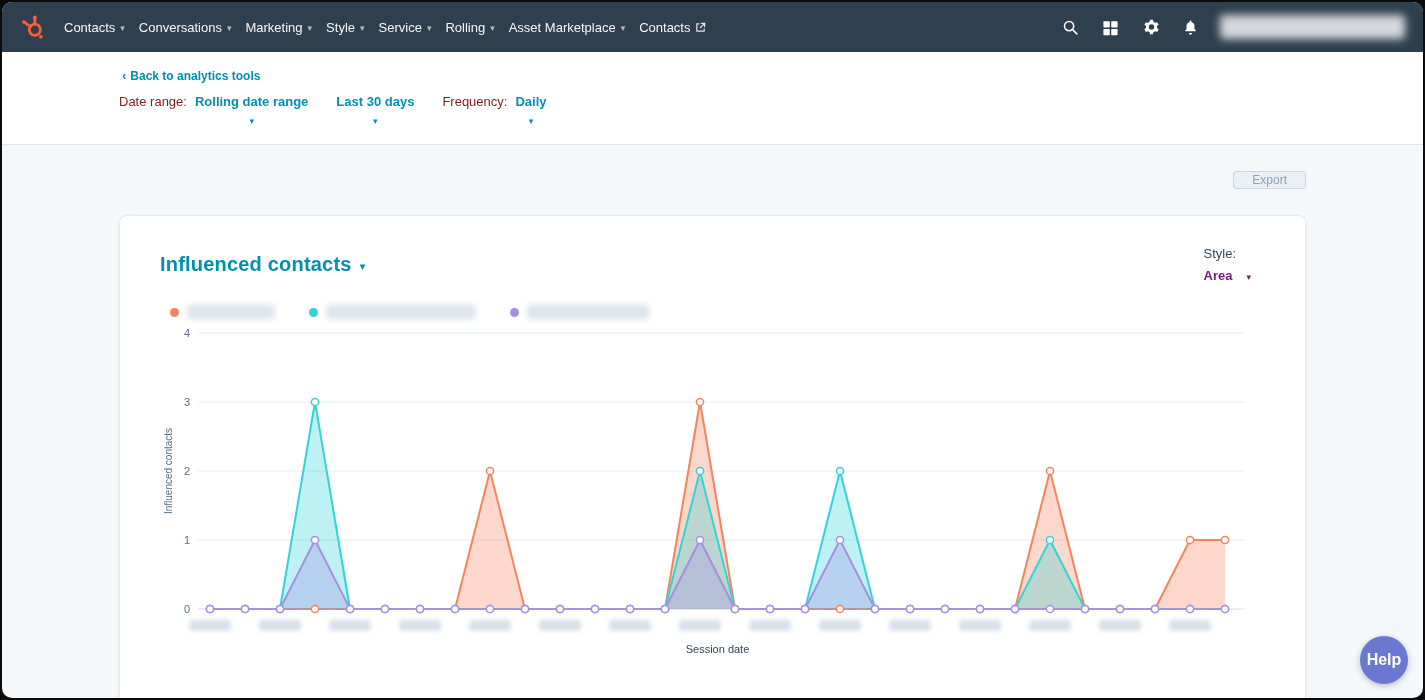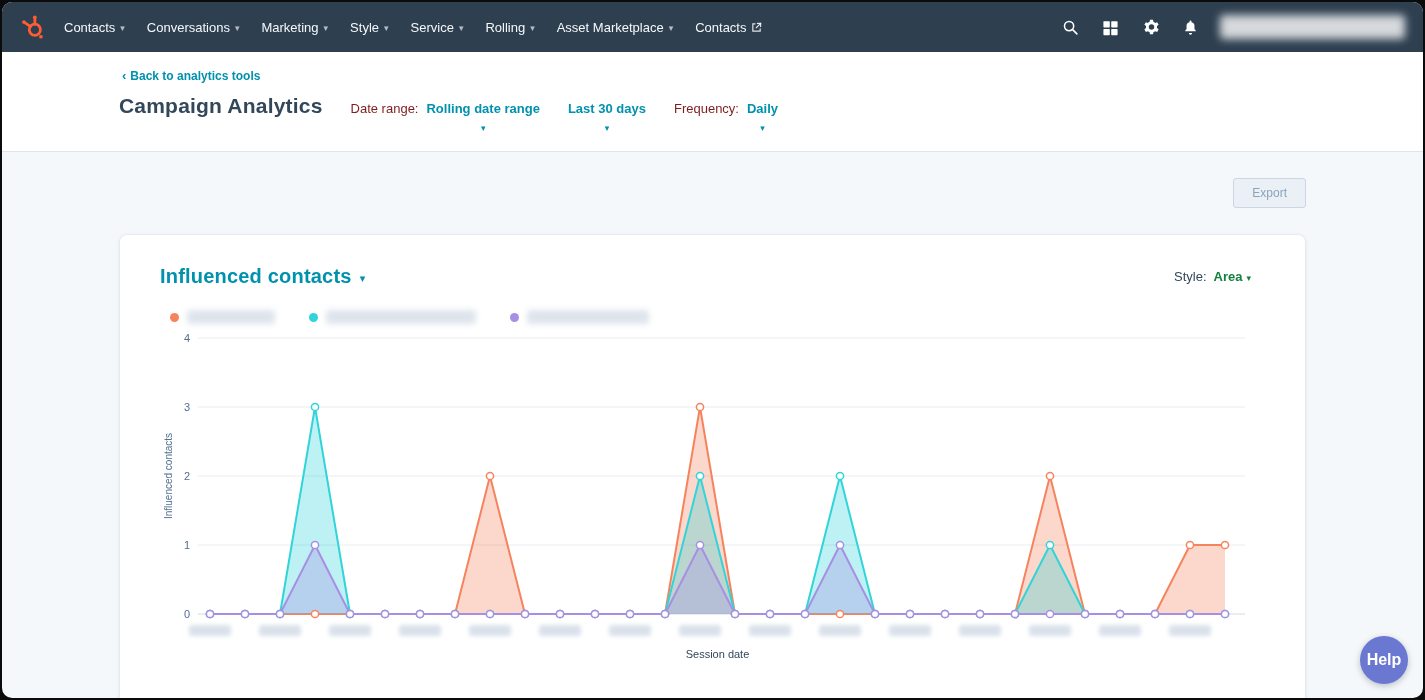--- a/index.html
+++ b/index.html
@@ -2,21 +2,21 @@
 <html><head>
 <meta charset="utf-8">
 <style>
   * { margin:0; padding:0; box-sizing:border-box; }
   html,body { width:1425px; height:700px; background:#0b0b0b; font-family:"Liberation Sans","DejaVu Sans",sans-serif; }
   .frame { position:absolute; inset:2px; border-radius:10px; overflow:hidden; background:#f5f8fa; }
 
   
   .topnav { height:50px; background:#2e3f50; display:flex; align-items:center; padding:0 18px 0 14px; color:#fff; }
   .logo { width:34px; height:34px; display:flex; align-items:center; justify-content:center; margin-right:14px; cursor:pointer; }
-  .nav-menu { display:flex; align-items:center; gap:22px; }
+  .nav-menu { display:flex; align-items:center; gap:14px; }
   .nav-item { display:flex; align-items:center; gap:5px; font-size:13px; color:#f5f8fa; cursor:pointer; white-space:nowrap; }
   .nav-caret { font-size:9px; color:rgba(255,255,255,.65); padding-top:2px; }
   .nav-ext { display:flex; align-items:center; color:rgba(255,255,255,.85); }
   .nav-right { margin-left:auto; display:flex; align-items:center; gap:20px; }
   .nav-icon { width:20px; height:20px; display:flex; align-items:center; justify-content:center; color:#fff; cursor:pointer; }
   .account-blur { width:185px; height:24px; border-radius:4px; background:rgba(255,255,255,.8); filter:blur(4px); cursor:pointer; }
 
   
   .page-header { background:#fff; padding:14px 117px 18px 117px; border-bottom:1px solid #dfe5ec; }
   .back-link { color:#0091ae; font-size:12px; font-weight:600; cursor:pointer; display:inline-flex; align-items:center; gap:4px; margin-left:3px; }
@@ -24,30 +24,30 @@
   .title-row { display:flex; align-items:baseline; gap:28px; margin-top:10px; }
   .page-title { font-size:21px; font-weight:700; color:#33475b; letter-spacing:.2px; }
   .hdr-label { font-size:13px; color:#7f1d1d; }
   .hdr-value { font-size:13px; font-weight:700; color:#0091ae; cursor:pointer; display:inline-flex; align-items:center; gap:5px;flex-direction:column; }
   .teal-caret { font-size:9px; padding-top:2px; }
   .hdr-group { display:flex; align-items:baseline; gap:8px; }
 
   
   .content { padding:0 117px; }
   .export-row { display:flex; justify-content:flex-end; margin:26px 0 26px 0; }
-  .export-btn { background:#eaf0f6; border:1px solid #cbd6e2; color:#8ba4be; font-size:12px; padding:7px 18px; border-radius:3px; cursor:pointer; }
+  .export-btn { background:#eaf0f6; border:1px solid #cbd6e2; color:#8ba4be; font-size:12px; padding:1px 18px; border-radius:3px; cursor:pointer; }
 
   .card { background:#fff; border:1px solid #e3eaf1; border-radius:8px; box-shadow:0 1px 4px rgba(45,62,80,.07); padding:30px 40px 20px 40px; height:620px; }
   .card-head { display:flex; align-items:center; justify-content:space-between; }
   .card-title-wrap { display:flex; align-items:center; gap:8px; cursor:pointer; }
   .card-title { font-size:20px; font-weight:700; color:#0091ae; letter-spacing:.2px; }
   .card-title-caret { color:#0091ae; font-size:11px; padding-top:4px; }
-  .style-wrap { display:flex; align-items:baseline; gap:7px; margin-right:14px; }
+  .style-wrap { display:flex; align-items:baseline; gap:7px; margin-right:14px;flex-direction:column; }
   .style-label { font-size:13px; color:#33475b; }
-  .style-value { font-size:13px; font-weight:700; color:#15803d; cursor:pointer; display:inline-flex; gap:4px; align-items:center; }
+  .style-value { font-size:13px; font-weight:700; color:#701a75; cursor:pointer; display:inline-flex; gap:14px; align-items:center; }
 
   .legend { display:flex; align-items:center; gap:34px; margin:22px 0 6px 10px; }
   .legend-item { display:flex; align-items:center; gap:8px; cursor:pointer; }
   .legend-dot { width:9px; height:9px; border-radius:50%; display:inline-block; }
   .legend-blur { height:14px; border-radius:3px; background:#dde4ec; filter:blur(3px); display:inline-block; }
 
   .chart-area { margin-top:4px; }
 
   
   .help-btn { position:absolute; right:15px; bottom:14px; width:48px; height:48px; border-radius:50%;
@@ -140,21 +140,20 @@
       <div class="account-blur"></div>
     </div>
   </div>
 
   <div class="page-header">
     <div class="back-link">
       <span class="back-chevron">‹</span>
       <span>Back to analytics tools</span>
     </div>
     <div class="title-row">
-      <div class="page-title">Campaign Analytics</div>
       <div class="hdr-group">
         <span class="hdr-label">Date range:</span>
         <span class="hdr-value">
           <span>Rolling date range</span>
           <span class="teal-caret">▾</span>
         </span>
       </div>
       <div class="hdr-group">
         <span class="hdr-value">
           <span>Last 30 days</span>

